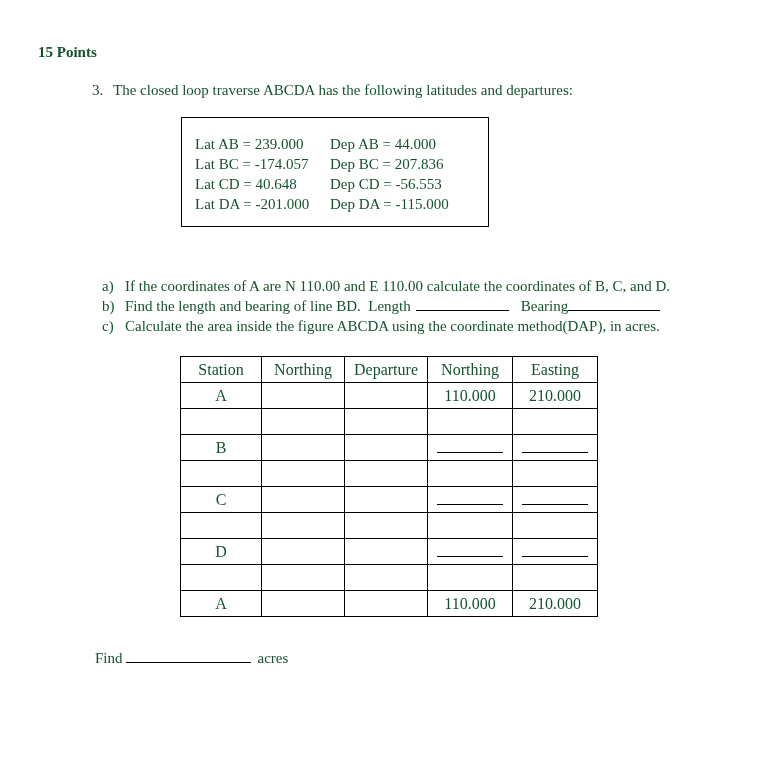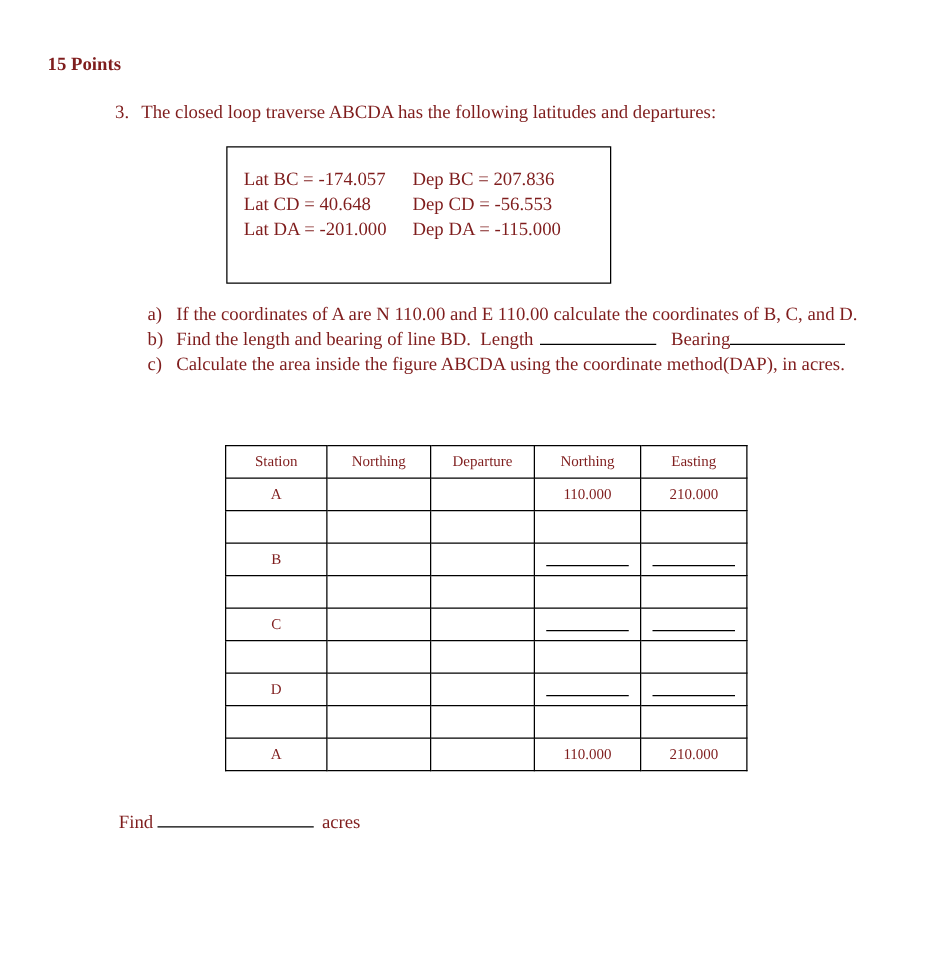--- a/index.html
+++ b/index.html
@@ -4,21 +4,21 @@
 <title>Traverse Problem</title>
 <style>
   html, body { margin: 0; padding: 0; background: #ffffff; }
   #page {
     position: relative;
     width: 759px;
     height: 769px;
     background: #ffffff;
     font-family: "Liberation Serif", "DejaVu Serif", serif;
     font-size: 15px;
-    color: #7f1d1d;
+    color: #14532d;
     overflow: hidden;
   }
   .abs { position: absolute; }
 
   #points-heading {
     left: 38px; top: 44px;
     font-weight: bold;
     font-size: 15px;
   }
 
@@ -29,21 +29,21 @@
     left: 181px; top: 117px;
     width: 308px; height: 110px;
     border: 1.5px solid #000;
     box-sizing: border-box;
     padding-top: 16px;
   }
   .box-row { position: relative; height: 20px; line-height: 20px; }
   .box-lat { position: absolute; left: 13px; white-space: nowrap; }
   .box-dep { position: absolute; left: 148px; white-space: nowrap; }
 
-  .part { left: 118px; line-height: 20px; white-space: nowrap; }
+  .part { left: 102px; line-height: 20px; white-space: nowrap; margin-top: 34px; }
   #part-a { top: 242px; }
   #part-b { top: 262px; }
   #part-c { top: 282px; }
   .part-label { display: inline-block; width: 23px; }
 
   .blank {
     display: inline-block;
     height: 13px;
     border-bottom: 1.4px solid #000;
   }
@@ -56,37 +56,41 @@
     left: 180px; top: 356px;
     border-collapse: collapse;
   }
   #coordinate-table th, #coordinate-table td {
     border: 1.5px solid #000;
     height: 25px;
     padding: 0;
     text-align: center;
     vertical-align: middle;
     font-weight: normal;
-    font-size: 12px;
+    font-size: 16px;
   }
   .cell-blank { width: 66px; height: 13px; }
 
   #area-line { left: 95px; top: 648px; line-height: 20px; white-space: nowrap; }
   .area-blank { width: 125px; margin-left: 3px; margin-right: 7px; }
 </style>
 </head>
 <body>
 
 <div id="page">
 
   <div id="points-heading" class="abs">15 Points</div>
 
   <div id="question-line" class="abs"><span class="q-num">3.</span><span>The closed loop traverse ABCDA has the following latitudes and departures:</span></div>
 
   <div id="given-box" class="abs">
+    <div class="box-row">
+        <span class="box-lat">Lat AB = 239.000</span>
+        <span class="box-dep">Dep AB = 44.000</span>
+      </div>
     <div class="box-row">
         <span class="box-lat">Lat BC = -174.057</span>
         <span class="box-dep">Dep BC = 207.836</span>
       </div>
     <div class="box-row">
         <span class="box-lat">Lat CD = 40.648</span>
         <span class="box-dep">Dep CD = -56.553</span>
       </div>
     <div class="box-row">
         <span class="box-lat">Lat DA = -201.000</span>

